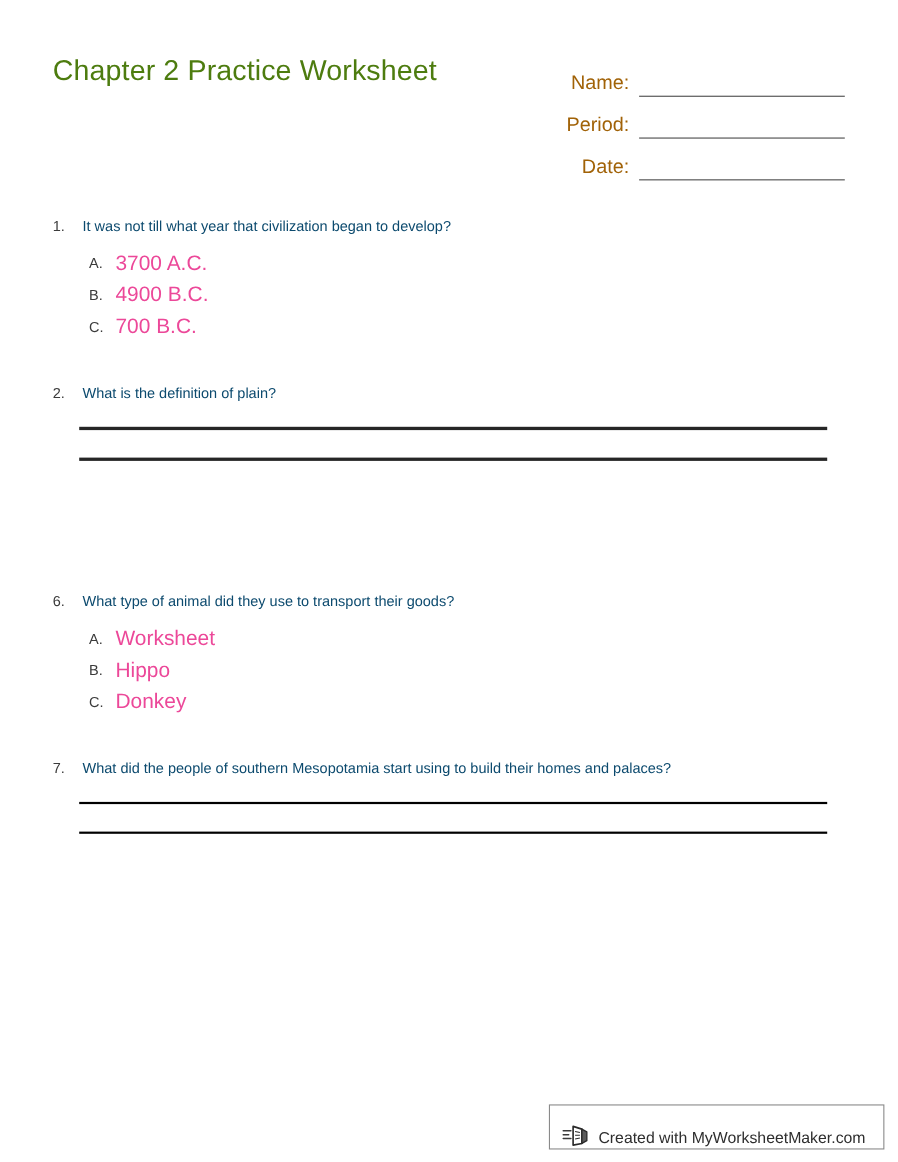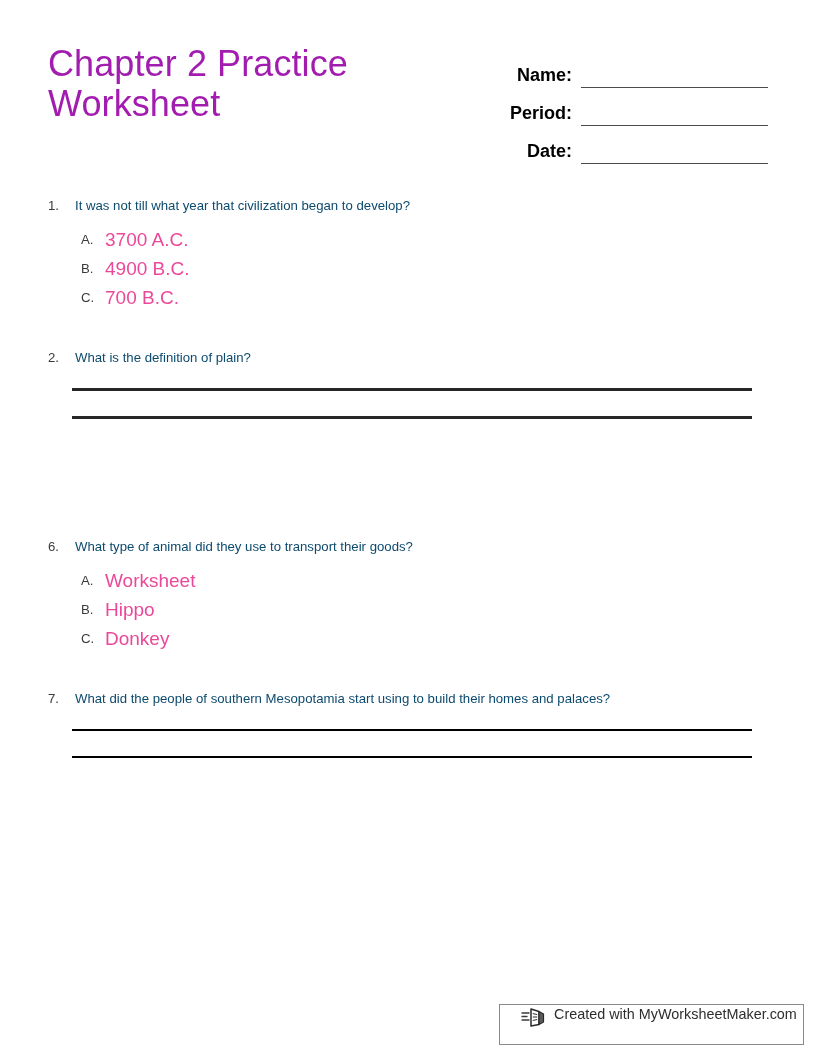--- a/index.html
+++ b/index.html
@@ -28,46 +28,45 @@
     left: 48px;
     top: 44px;
     right: 48px;
     height: 130px;
   }
   .title {
     position: absolute;
     left: 0;
     top: 0;
     width: 380px;
-    font-size: 36px;
+    font-size: 26px;
     line-height: 40px;
     font-weight: 400;
-    color: #a21caf;
+    color: #4d7c0f;
     letter-spacing: 0.1px;
   }
   .fields {
     position: absolute;
     right: 0;
     top: 6px;
     width: 272px;
   }
   .field-row {
     display: flex;
     align-items: flex-end;
     justify-content: flex-end;
     height: 38px;
   }
   .field-label {
     font-size: 18px;
     line-height: 22px;
-    color: #000000;
+    color: #a16207;
     white-space: nowrap;
     padding-right: 9px;
     padding-bottom: 2px;
-    font-weight: bold;
   }
   .field-line {
     width: 187px;
     border-bottom: 1.3px solid #4a4a4a;
     height: 24px;
   }
 
   
   .questions {
     position: absolute;
@@ -142,23 +141,23 @@
   
   .footer-badge {
     position: absolute;
     left: 499px;
     top: 1004px;
     width: 305px;
     height: 41px;
     border: 1px solid #8a8a8a;
     background: #ffffff;
     display: flex;
-    align-items: flex-start;
+    align-items: flex-end;
     box-sizing: border-box;
-    padding-left: 21px;
+    padding-left: 11px;
   }
   .footer-logo {
     width: 26px;
     height: 24px;
     flex: 0 0 26px;
     position: relative;
     margin-right: 7px;
   }
   .footer-text {
     font-size: 14.4px;

